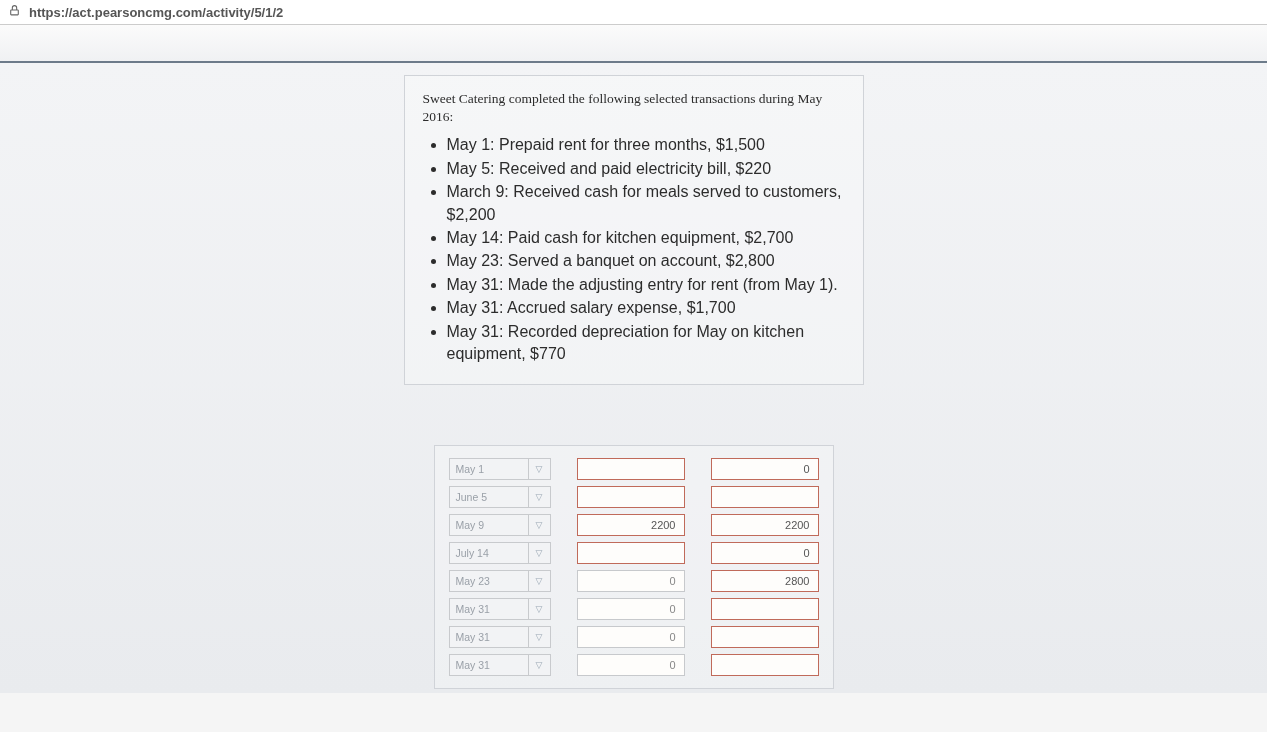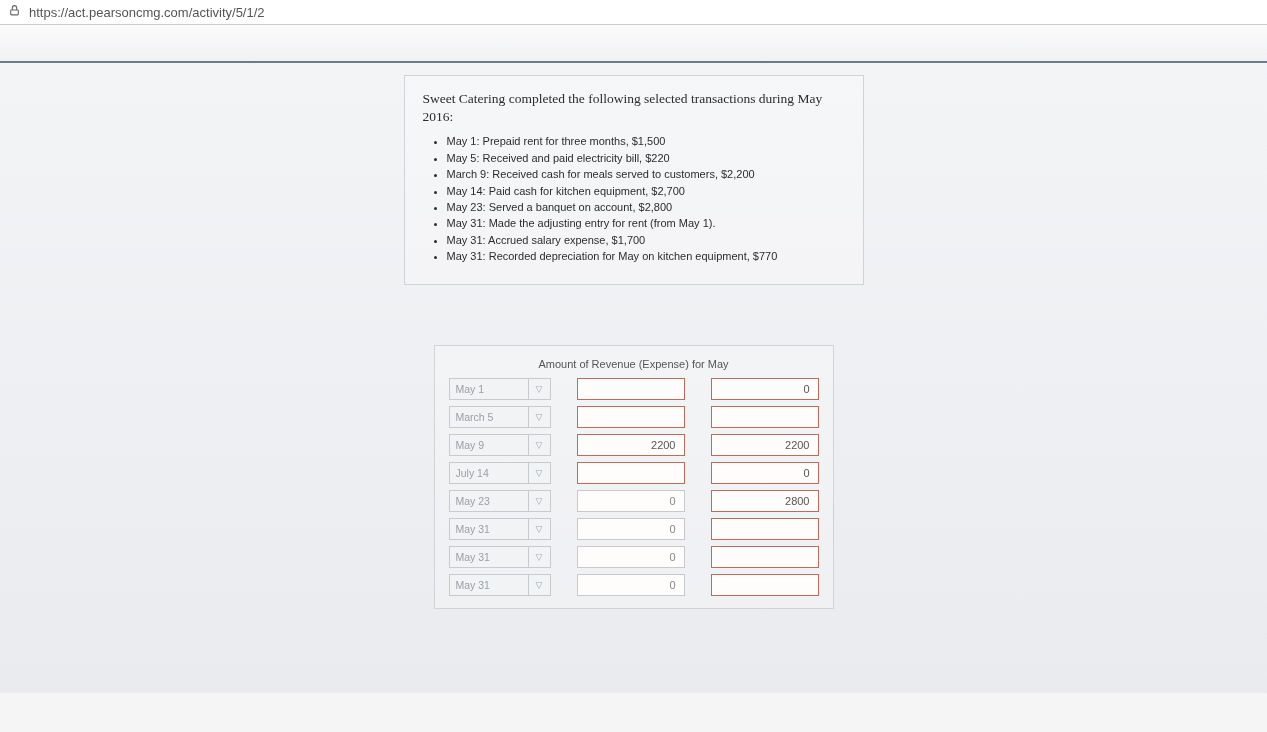--- a/index.html
+++ b/index.html
@@ -13,20 +13,21 @@
   }
   .address-bar {
     background: #fff;
     border-bottom: 1px solid #ccc;
     padding: 4px 8px;
     font-size: 13px;
     display: flex;
     align-items: center;
     gap: 8px;
     color: #555;
+    font-weight: bold;
   }
   .lock-svg { width: 13px; height: 13px; }
   .content {
     padding: 18px 20px;
     background: linear-gradient(#fbfbfb,#f0f1f3);
     border-bottom: 2px solid #6d7b8a;
   }
   .instructions {
     font-size: 18px;
     line-height: 1.45;
@@ -42,21 +43,21 @@
     width: 460px;
     margin: 0 auto;
     background: rgba(255,255,255,0.25);
     border: 1px solid #d0d3d8;
     padding: 14px 18px 18px;
     font-size: 13px;
     color: #2c2c2c;
   }
   .scenario-title { font-size: 13.5px; margin-bottom: 8px; line-height:1.35;font-family:Liberation Serif, serif;}
   .scenario-box ul { list-style: disc; padding-left: 24px; }
-  .scenario-box li { font-size: 11px; line-height: 1.4; margin: 1px 0;}
+  .scenario-box li { font-size: 16px; line-height: 1.4; margin: 1px 0;}
   .table-wrap {
     width: 400px;
     margin: 60px auto 0;
     background: rgba(255,255,255,0.25);
     border: 1px solid #d0d3d8;
     padding: 12px 14px 6px;
   }
   .table-title {
     text-align: center;
     font-size: 11px;
@@ -142,36 +143,35 @@
       <li>March 9: Received cash for meals served to customers, $2,200</li>
       <li>May 14: Paid cash for kitchen equipment, $2,700</li>
       <li>May 23: Served a banquet on account, $2,800</li>
       <li>May 31: Made the adjusting entry for rent (from May 1).</li>
       <li>May 31: Accrued salary expense, $1,700</li>
       <li>May 31: Recorded depreciation for May on kitchen equipment, $770</li>
     </ul>
   </div>
 
   <div class="table-wrap">
-    <div class="table-title">Amount of Revenue (Expense) for May</div>
 
     <div class="row">
       <div class="date-cell">
         <div class="date-label">May 1</div>
         <div class="date-chev">▽</div>
       </div>
       <div class="spacer-col"></div>
       <input class="val-input" value="" style="">
       <div class="spacer-col"></div>
       <input class="val-input" value="0" style="">
     </div>
 
     <div class="row">
       <div class="date-cell">
-        <div class="date-label">March 5</div>
+        <div class="date-label">June 5</div>
         <div class="date-chev">▽</div>
       </div>
       <div class="spacer-col"></div>
       <input class="val-input" value="" style="">
       <div class="spacer-col"></div>
       <input class="val-input" value="" style="">
     </div>
 
     <div class="row">
       <div class="date-cell">

